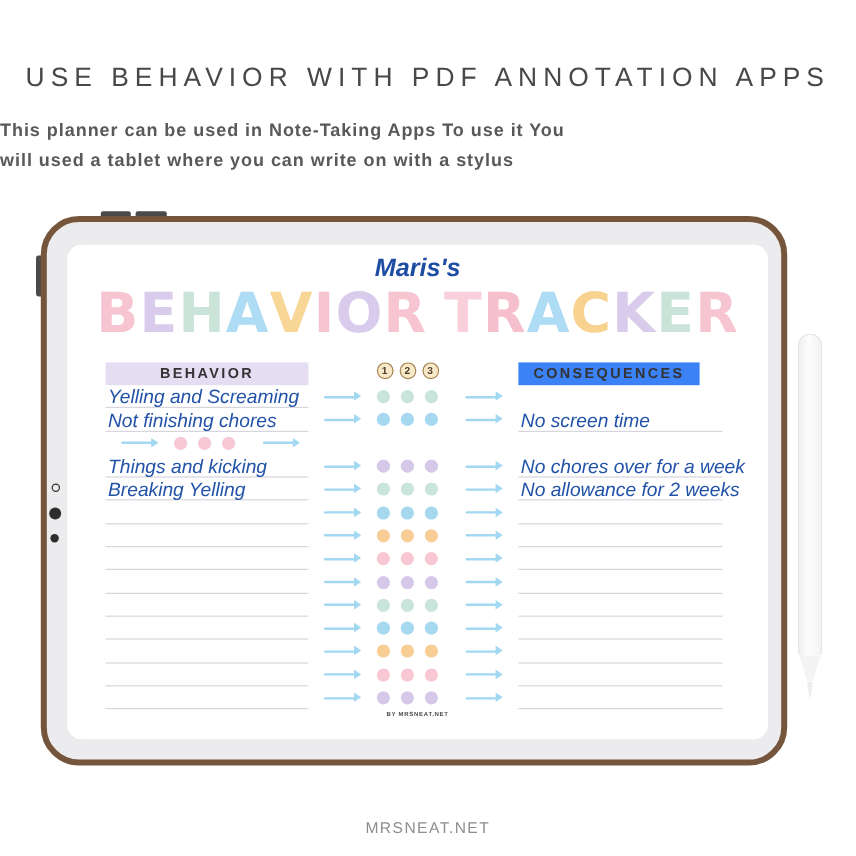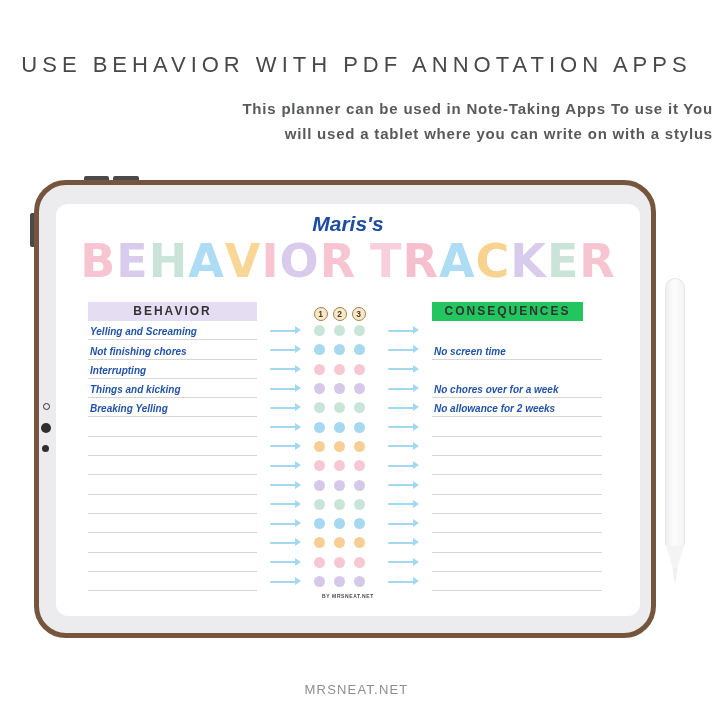--- a/index.html
+++ b/index.html
@@ -3,21 +3,21 @@
 <meta charset="utf-8">
 <style>
   html,body{margin:0;padding:0;background:#fff;}
   .canvas{position:relative;width:713px;height:713px;background:#ffffff;overflow:hidden;
           font-family:"Liberation Sans",sans-serif;}
 
   
   .headline{position:absolute;top:52px;left:0;width:100%;text-align:center;
     font-size:22px;font-weight:300;letter-spacing:5px;color:#48484a;
     font-family:"Liberation Sans",sans-serif;}
-  .subtitle{position:absolute;top:96px;left:0;width:100%;text-align:right;
+  .subtitle{position:absolute;top:96px;left:0;width:100%;text-align:left;
     font-size:15px;font-weight:600;letter-spacing:0.8px;color:#58595b;line-height:25px;}
 
   
   .top-btn{position:absolute;top:176px;height:7px;background:#4a4a4a;border-radius:2px;}
   .btn1{left:84px;width:25px;}
   .btn2{left:113px;width:26px;}
   .side-btn{position:absolute;left:30px;top:213px;width:6px;height:34px;background:#4a4a4a;border-radius:2px;}
 
   .tablet{position:absolute;left:34px;top:180px;width:622px;height:458px;box-sizing:border-box;
     border:5px solid #75563d;border-radius:32px;background:#ececee;}
@@ -29,38 +29,38 @@
   .screen{position:absolute;left:17px;top:19px;width:584px;height:412px;background:#ffffff;
     border-radius:12px;overflow:hidden;}
 
   
   .owner{position:absolute;top:8px;left:0;width:100%;text-align:center;
     font-size:21px;font-weight:700;font-style:italic;color:#1d4ca3;}
   .title{position:absolute;top:34px;left:0;width:100%;display:flex;justify-content:center;
     font-family:"DejaVu Sans",sans-serif;font-weight:800;font-size:46px;line-height:1;letter-spacing:1px;}
   .title .lspace{display:inline-block;width:14px;}
 
-  .thead{position:absolute;top:98px;left:32px;width:514px;height:19px;display:flex;align-items:flex-end;}
+  .thead{position:absolute;top:98px;left:32px;width:514px;height:19px;display:flex;align-items:flex-start;}
   .th{height:19px;line-height:19px;text-align:center;font-size:12px;font-weight:700;
       letter-spacing:2px;color:#333;}
   .th-behavior{width:169px;background:#e5ddf2;}
-  .th-cons{width:151px;background:#22c55e;}
+  .th-cons{width:151px;background:#3b82f6;}
   .sp52{width:52px;} .sp62{width:62px;}
   .circles{width:61px;display:flex;justify-content:center;align-items:center;gap:5px;}
   .circle{width:14px;height:14px;box-sizing:border-box;border:1.5px solid #a5824e;border-radius:50%;
     background:#f8e9c8;color:#4a3b28;font-size:8.5px;font-weight:700;
     display:flex;align-items:center;justify-content:center;}
 
   .rows{position:absolute;top:117px;left:32px;width:514px;}
   .row{display:flex;align-items:center;height:19.3px;}
   .cell{height:100%;box-sizing:border-box;border-bottom:1px solid #d6d6dc;
     display:flex;align-items:flex-end;padding:0 0 1px 2px;}
   .cell.left{width:169px;}
   .cell.right{width:170px;}
-  .hw{font-size:10px;font-style:italic;font-weight:700;color:#2253a8;line-height:13px;
+  .hw{font-size:16px;font-style:italic;font-weight:400;color:#2253a8;line-height:13px;
       white-space:nowrap;}
   .arrowwrap{display:flex;align-items:center;justify-content:center;}
   .aw-l{width:52px;} .aw-r{width:62px;}
   .arrow{position:relative;width:26px;height:2px;background:#a3d8f2;border-radius:1px;}
   .arrow::after{content:"";position:absolute;right:-5px;top:-3.5px;width:0;height:0;
     border-left:6px solid #a3d8f2;border-top:4.5px solid transparent;border-bottom:4.5px solid transparent;}
   .dots{width:61px;display:flex;justify-content:center;align-items:center;gap:9px;}
   .dot{width:11px;height:11px;border-radius:50%;}
 
   .credit{position:absolute;top:389px;left:0;width:100%;text-align:center;
@@ -165,23 +165,20 @@
             </div>
     <div class="arrowwrap aw-r">
               <div class="arrow"></div>
             </div>
     <div class="cell right">
               <span class="hw">No screen time</span>
             </div>
   </div>
 
   <div class="row">
-    <div class="cell left">
-              <span class="hw">Interrupting</span>
-            </div>
     <div class="arrowwrap aw-l">
               <div class="arrow"></div>
             </div>
     <div class="dots">
               <span class="dot" style="background: rgb(247, 200, 211);"></span>
               <span class="dot" style="background: rgb(247, 200, 211);"></span>
               <span class="dot" style="background: rgb(247, 200, 211);"></span>
             </div>
     <div class="arrowwrap aw-r">
               <div class="arrow"></div>

